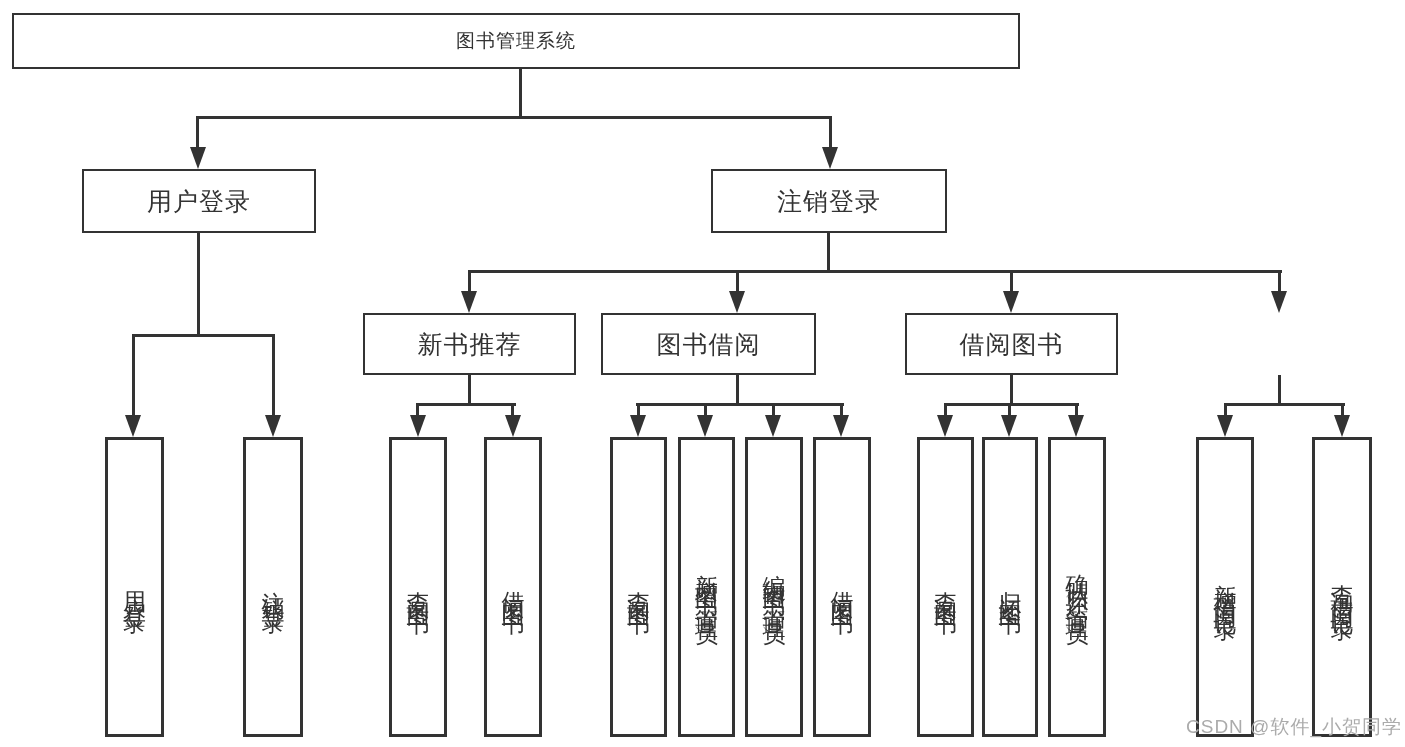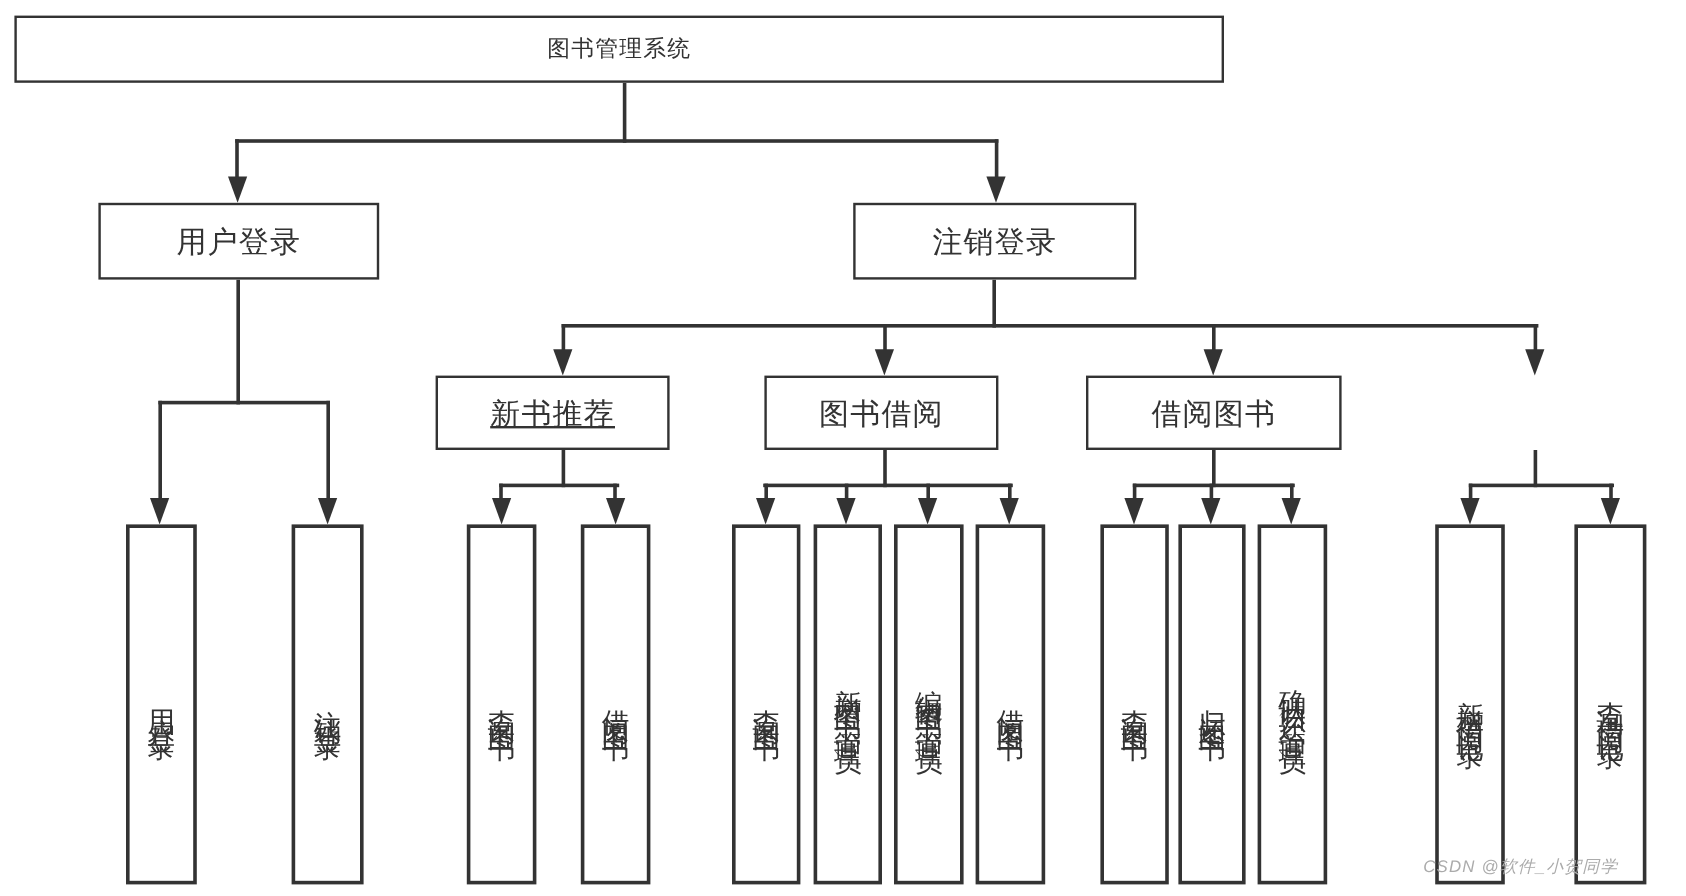--- a/index.html
+++ b/index.html
@@ -10,22 +10,22 @@
   .ln{position:absolute;background:#333333;}
   .ar{position:absolute;width:0;height:0;
       border-left:8px solid transparent;border-right:8px solid transparent;
       border-top:22px solid #333333;}
   .bx{position:absolute;box-sizing:border-box;border:2px solid #333333;background:#ffffff;
       display:flex;align-items:center;justify-content:center;
       color:#333333;font-size:25px;letter-spacing:1px;z-index:2;}
   .bx.root{font-size:19px;}
   .leaf{border-width:3px;writing-mode:vertical-lr;text-orientation:mixed;
         font-size:23px;letter-spacing:7px;line-height:1;}
-  .wm{position:absolute;left:1186px;top:714px;font-size:14px;color:#ababab;
-      letter-spacing:1px;z-index:5;white-space:nowrap;font-style:italic;}
+  .wm{position:absolute;left:1186px;top:714px;font-size:19px;color:#ababab;
+      letter-spacing:1px;z-index:5;white-space:nowrap;}
 </style>
 </head>
 <body>
 
 <div id="canvas">
 
   <div class="ln" style="left:519px;top:69px;width:3px;height:50px;"></div>
   <div class="ln" style="left:196px;top:116px;width:636px;height:3px;"></div>
   <div class="ln" style="left:196px;top:116px;width:3px;height:34px;"></div>
   <div class="ln" style="left:829px;top:116px;width:3px;height:34px;"></div>
@@ -88,24 +88,24 @@
     <span>图书管理系统</span>
   </div>
 
   <div class="bx" style="left:82px;top:169px;width:234px;height:64px;">
     <span>用户登录</span>
   </div>
   <div class="bx" style="left:711px;top:169px;width:236px;height:64px;">
     <span>注销登录</span>
   </div>
 
-  <div class="bx" style="left:363px;top:313px;width:195px;height:62px;text-decoration:underline;">
+  <div class="bx" style="left:363px;top:313px;width:213px;height:62px;">
     <span>新书推荐</span>
   </div>
-  <div class="bx" style="left:637px;top:313px;width:195px;height:62px;">
+  <div class="bx" style="left:601px;top:313px;width:215px;height:62px;">
     <span>图书借阅</span>
   </div>
   <div class="bx" style="left:905px;top:313px;width:213px;height:62px;">
     <span>借阅图书</span>
   </div>
 
   <div class="bx leaf" style="left:105px;top:437px;width:59px;height:300px;">
     <span>用户登录</span>
   </div>
   <div class="bx leaf" style="left:243px;top:437px;width:60px;height:300px;">

